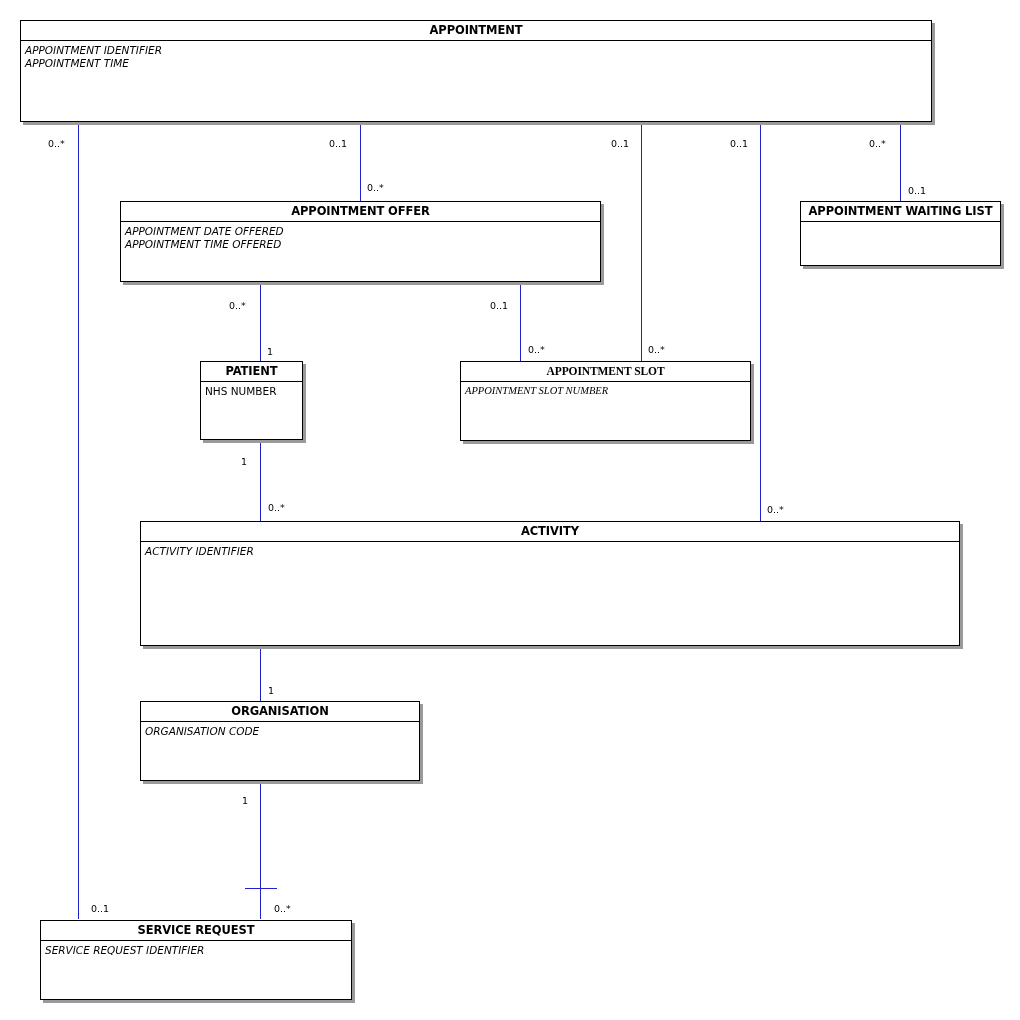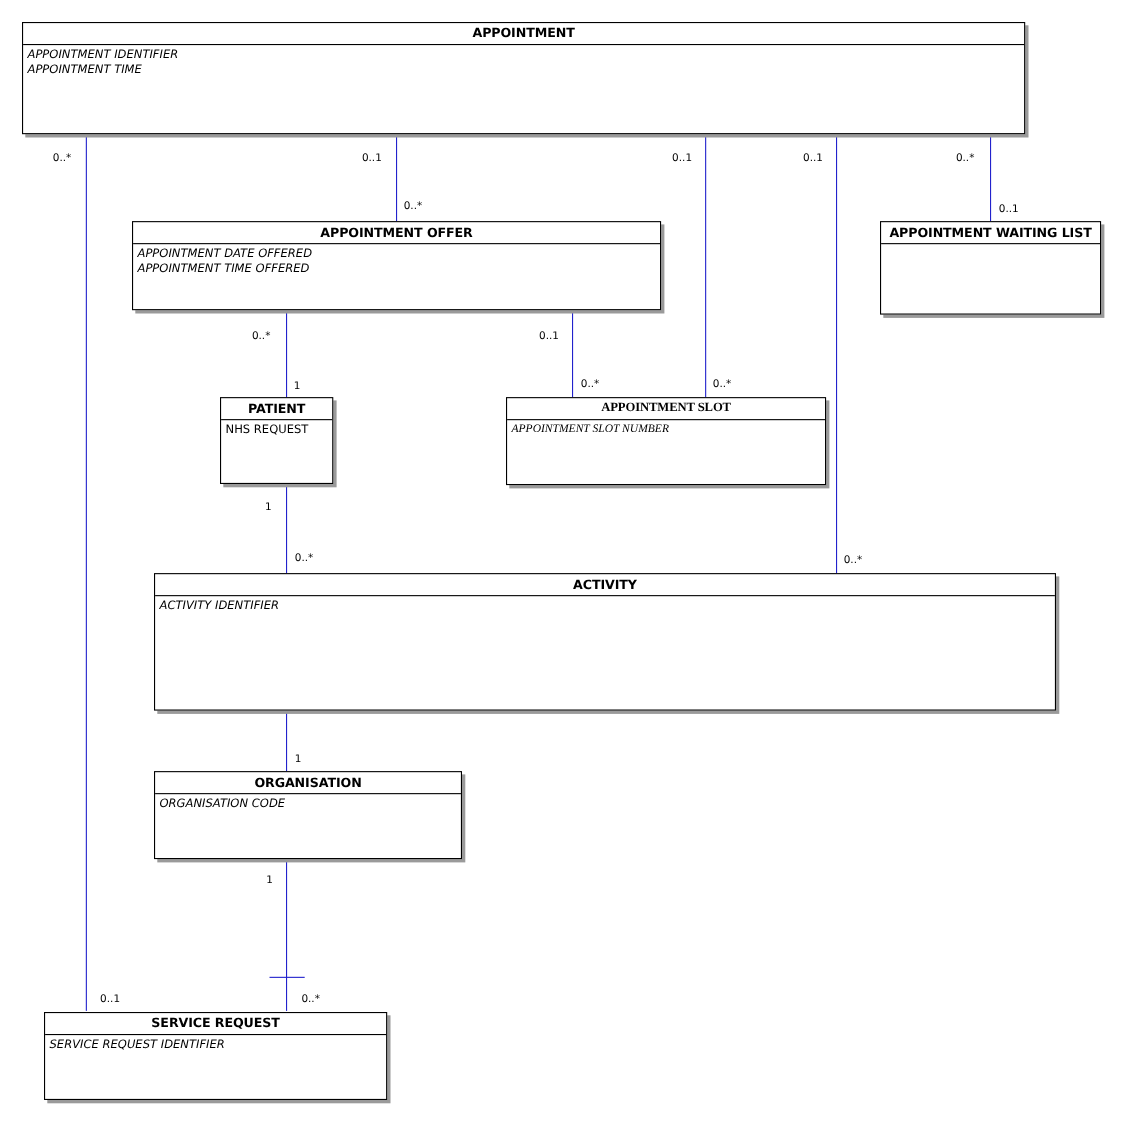--- a/index.html
+++ b/index.html
@@ -153,29 +153,29 @@
   </div>
 
   <div class="entity" style="left:120px; top:201px; width:481px; height:81px;">
     <div class="ent-header">APPOINTMENT OFFER</div>
     <div class="ent-body">
       <div class="attr">APPOINTMENT DATE OFFERED</div>
       <div class="attr">APPOINTMENT TIME OFFERED</div>
     </div>
   </div>
 
-  <div class="entity" style="left:800px; top:201px; width:201px; height:85px;">
+  <div class="entity" style="left:800px; top:201px; width:201px; height:65px;">
     <div class="ent-header">APPOINTMENT WAITING LIST</div>
     <div class="ent-body"></div>
   </div>
 
   <div class="entity" style="left:200px; top:361px; width:103px; height:79px;">
     <div class="ent-header">PATIENT</div>
     <div class="ent-body">
-      <div class="attr upright">NHS REQUEST</div>
+      <div class="attr upright">NHS NUMBER</div>
     </div>
   </div>
 
   <div class="entity" style="left:460px; top:361px; width:291px; height:80px;font-family:Liberation Serif, serif;">
     <div class="ent-header">APPOINTMENT SLOT</div>
     <div class="ent-body">
       <div class="attr">APPOINTMENT SLOT NUMBER</div>
     </div>
   </div>
 

